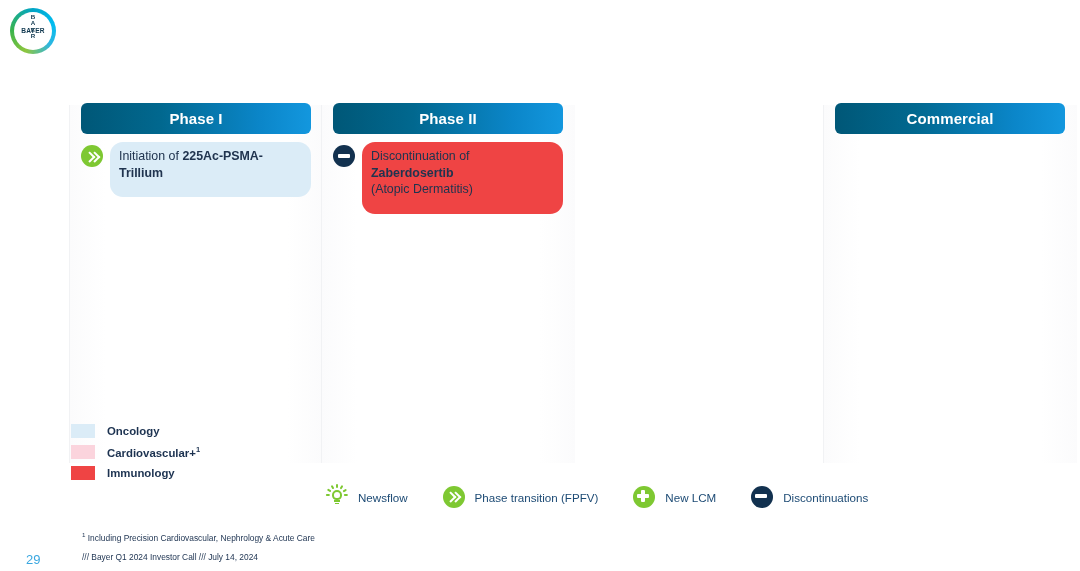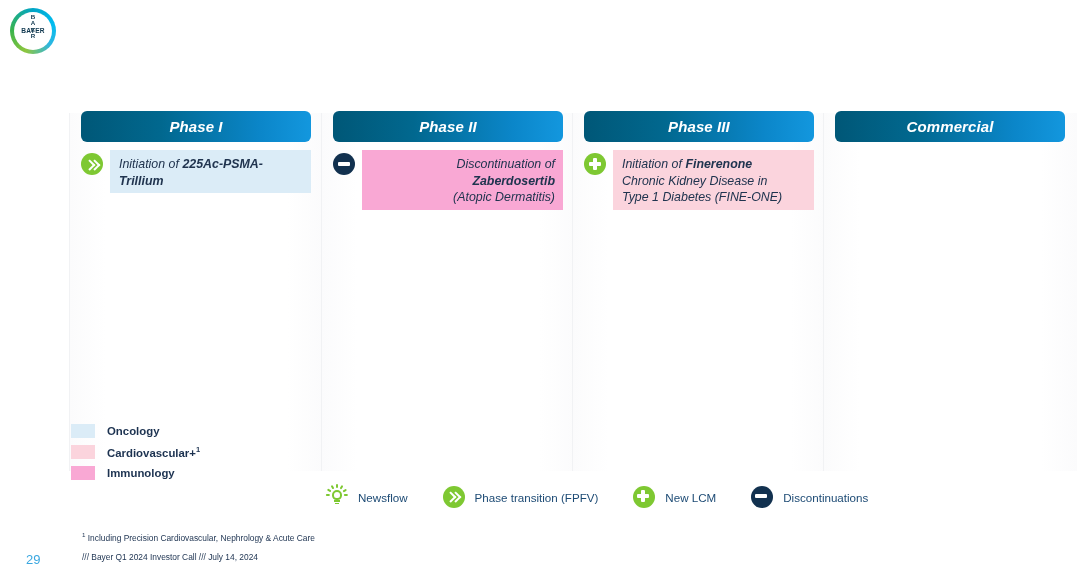--- a/index.html
+++ b/index.html
@@ -89,24 +89,23 @@
   
   .columns {
     position: absolute;
     left: 0;
     top: 95px;
     width: 1080px;
     height: 370px;
   }
   .column {
     position: absolute;
-    top: 8px;
+    top: 0;
     width: 230px;
     height: 370px;
-    font-style: italic;
   }
   .col-bg {
     position: absolute;
     left: -12px;
     top: 10px;
     width: 254px;
     height: 358px;
     background: linear-gradient(to right, #fbfbfc 0%, #ffffff 14%, #ffffff 86%, #fbfbfc 100%);
     border-left: 1px solid #f1f2f4;
     box-sizing: border-box;
@@ -145,30 +144,31 @@
   .card-icon {
     width: 22px;
     height: 22px;
     flex: 0 0 22px;
     margin-top: 3px;
     margin-right: 7px;
     position: relative;
   }
   .card-body {
     flex: 1 1 auto;
-    padding: 6px 8px 4px 9px;
+    padding: 6px 8px 16px 9px;
     font-size: 12.4px;
     line-height: 16.5px;
     color: #20344f;
     box-sizing: border-box;
     min-height: 28px;
+    border-radius: 13px;
   }
   .bg-oncology { background: #dbecf7; }
   .bg-cardio   { background: #fbd4dd; }
-  .bg-immuno   { background: #f9a8d4; text-align: right; }
+  .bg-immuno   { background: #ef4444; }
   .card-body b { font-weight: 700; }
 
   
   .icon-circle {
     width: 22px; height: 22px;
     border-radius: 50%;
     display: flex;
     align-items: center;
     justify-content: center;
     box-sizing: border-box;
@@ -351,38 +351,20 @@
         </div>
       </div>
       <div class="card-body bg-immuno">
         <span>Discontinuation of</span><br>
         <b>Zaberdosertib</b><br>
         <span>(Atopic Dermatitis)</span>
       </div>
     </div>
   </div>
 
-  <div class="column col-2">
-    <div class="col-bg"></div>
-    <div class="phase-header">Phase III</div>
-
-    <div class="card-row">
-      <div class="card-icon">
-        <div class="icon-circle icon-green">
-          <span class="icon-plus-h plus-h"></span>
-          <span class="icon-plus-h plus-v"></span>
-        </div>
-      </div>
-      <div class="card-body bg-cardio">
-        <span>Initiation of </span><b>Finerenone</b><br>
-        <span>Chronic Kidney Disease in</span><br>
-        <span>Type 1 Diabetes (FINE-ONE)</span>
-      </div>
-    </div>
-  </div>
 
   <div class="column col-3">
     <div class="col-bg"></div>
     <div class="phase-header">Commercial</div>
   </div>
 </div>
 
 <div class="cat-legend">
 
   <div class="cat-row">

